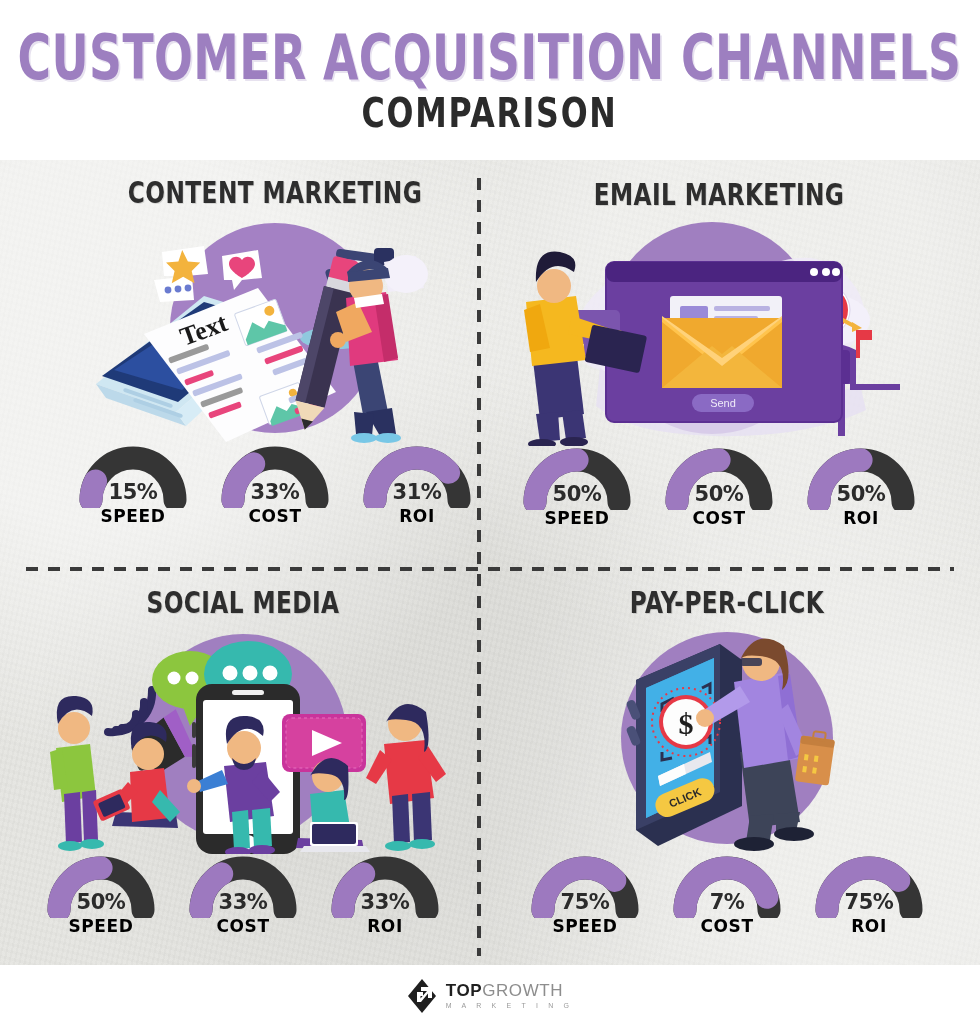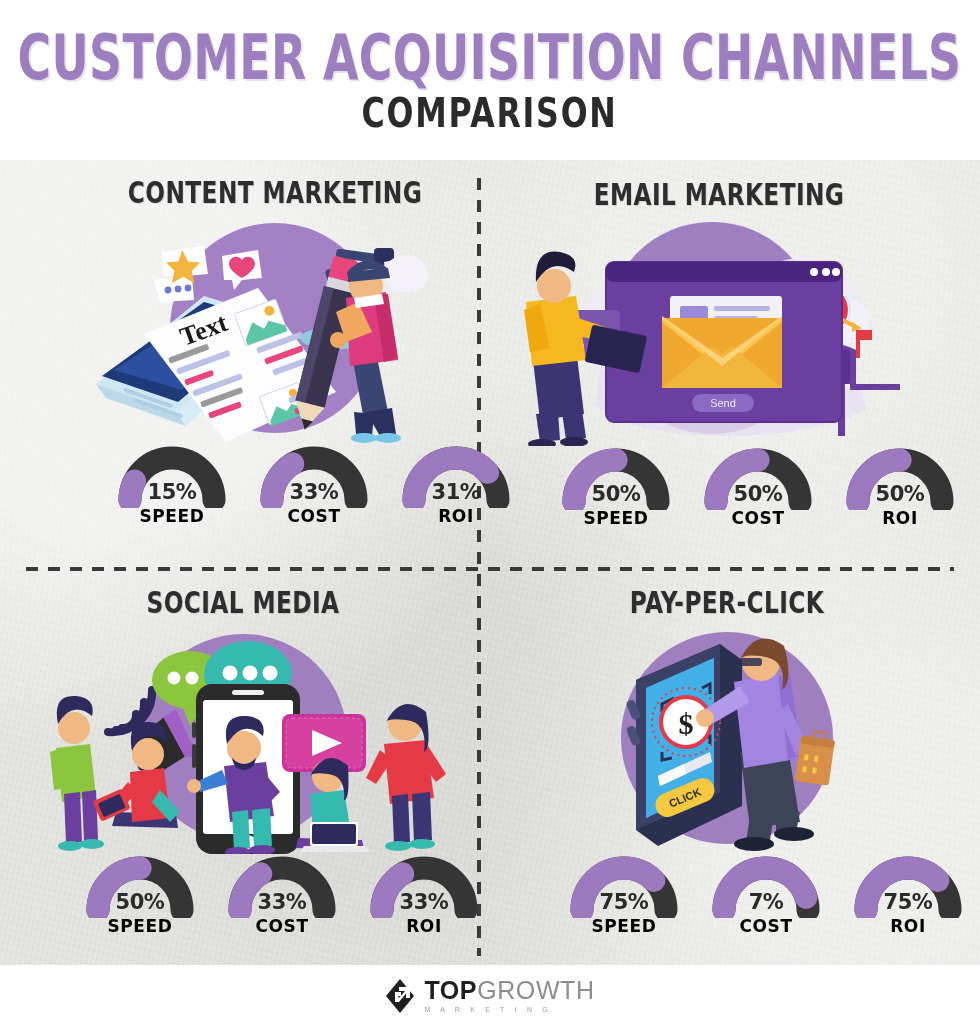--- a/index.html
+++ b/index.html
@@ -59,40 +59,40 @@
   .q-title {
     text-align:center;
     font-family:"DejaVu Sans Condensed","Liberation Sans Narrow","Liberation Sans", sans-serif;
     font-weight:bold; font-size:30px; letter-spacing:0.5px; color:#2e2e2e;
     transform:scaleX(0.86); line-height:1; white-space:nowrap;
     text-shadow:1px 1px 0 rgba(0,0,0,0.12);
   }
   .q-art { position:relative; width:478px; height:228px; margin-top:8px; }
 
   
-  .gauges { display:flex; justify-content:flex-end; gap:26px; margin-top:2px; }
+  .gauges { display:flex; justify-content:center; gap:26px; margin-top:2px; }
   .gauge { position:relative; width:116px; text-align:center; }
   .gauge svg { display:block; margin:0 auto; }
   .gauge-val {
     position:absolute; left:0; right:0; top:34px;
     font-family:"DejaVu Sans","Liberation Sans", sans-serif;
     font-weight:bold; font-size:21px; color:#2b2b2b; letter-spacing:-0.5px;
   }
   .gauge-label {
     font-family:"DejaVu Sans","Liberation Sans", sans-serif;
     font-weight:bold; font-size:17px; color:#000000; letter-spacing:0.6px;
     margin-top:-2px;
   }
 
   
   .footer { position:absolute; left:0; top:965px; width:980px; height:61px; background:#fff;
             display:flex; align-items:center; justify-content:center; gap:8px; }
   .logo-wrap { display:flex; align-items:center; gap:9px; }
   .logo-text { display:flex; flex-direction:column; line-height:1; }
-  .logo-row1 { font-family:"Liberation Sans", sans-serif; font-size:25px; letter-spacing:0.6px; }
+  .logo-row1 { font-family:"Liberation Sans", sans-serif; font-size:17px; letter-spacing:0.6px; }
   .logo-top { font-weight:bold; color:#1f1f1f; }
   .logo-growth { font-weight:normal; color:#8d8d8d; }
   .logo-row2 { font-family:"Liberation Sans", sans-serif; font-size:7px; letter-spacing:4.2px;
                color:#9a9a9a; margin-top:3px; }
 </style>
 </head>
 <body>
 
 <div class="infographic">
 

